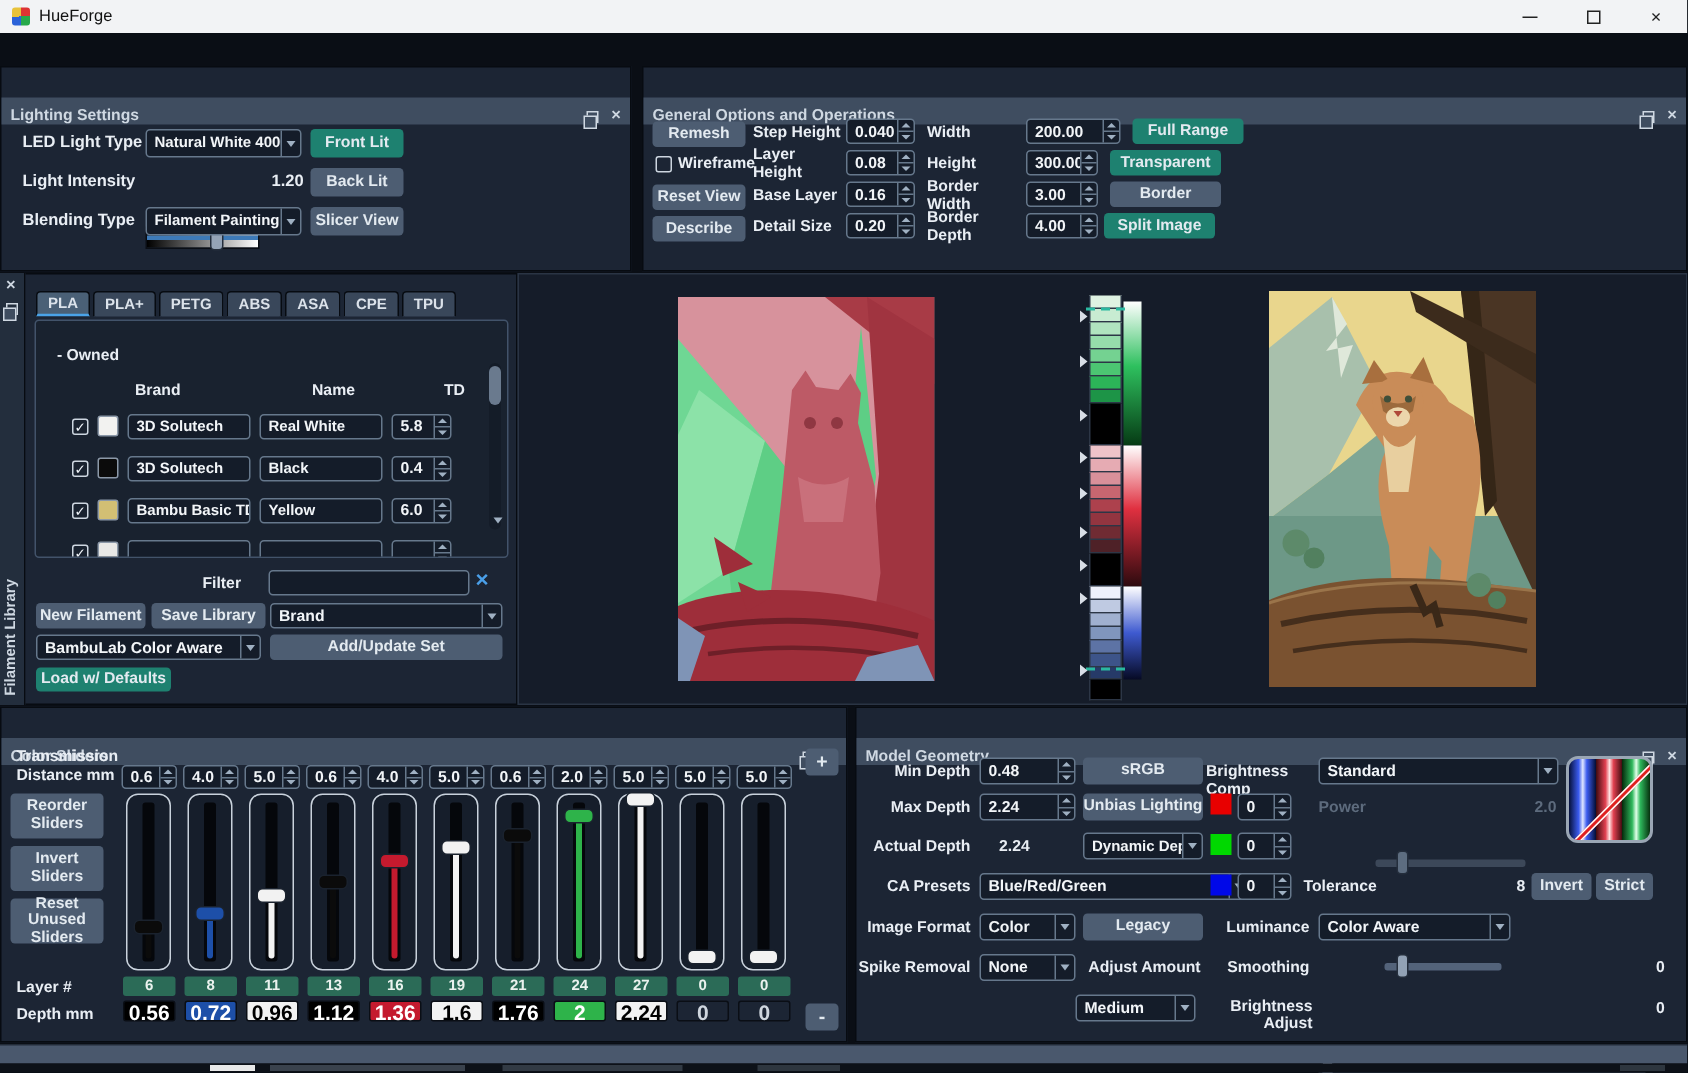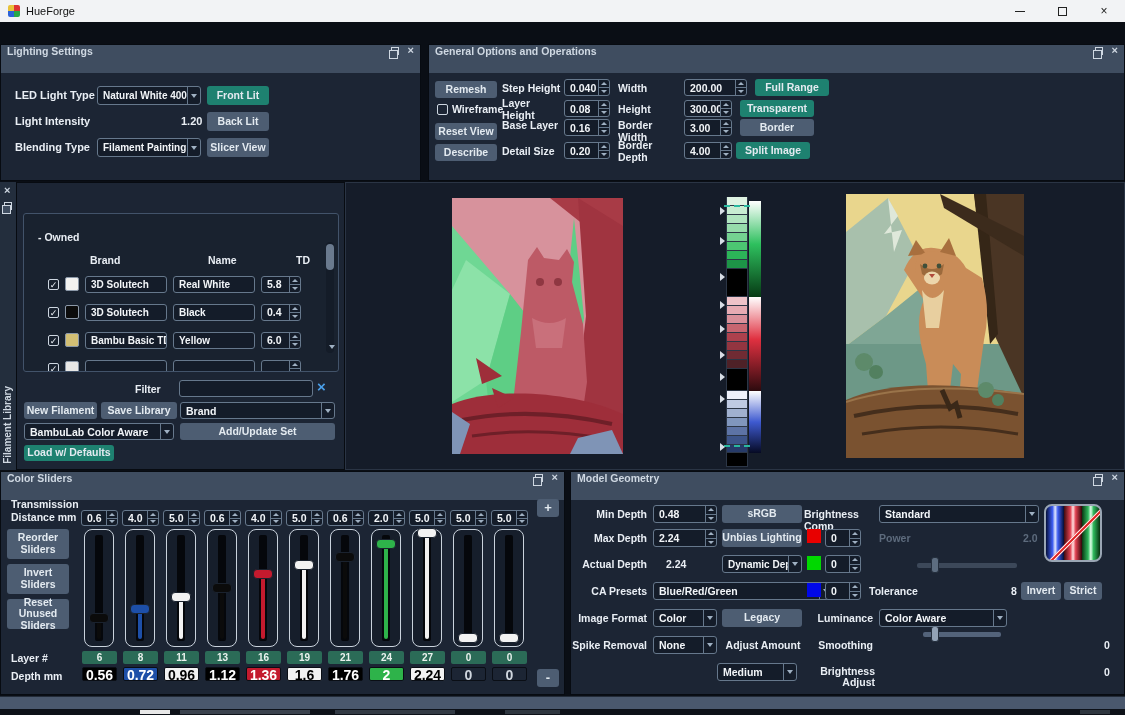--- a/index.html
+++ b/index.html
@@ -10,21 +10,21 @@
   #titlebar{left:0;top:0;width:1125px;height:22px;background:#f2f3f5;color:#111;display:flex;align-items:center;font-size:11px;}
   #titlebar .appicon{width:12px;height:12px;margin:0 6px 0 8px;border-radius:2px;background:conic-gradient(#d33 0 25%,#27a84a 0 50%,#2b62d9 0 75%,#e8c23a 0 100%);}
   .wctl{margin-left:auto;display:flex;height:100%;}
   .wbtn{width:42px;height:100%;display:flex;align-items:center;justify-content:center;color:#222;font-size:12px;}
   .maxsq{width:9px;height:9px;border:1px solid #222;}
   .minln{width:10px;height:1px;background:#222;}
   #menubar{left:0;top:22px;width:1125px;height:21px;background:#3d4a5c;display:flex;align-items:center;gap:0;border-bottom:1px solid #0a0e15;}
   .menu-item{color:#dbe2e9;font-size:11px;padding:0 8px;}
   
   .panel{position:absolute;background:#1c2534;border:1px solid #070b11;}
-  .ptitle{height:28px;background:#3f4d60;color:#cfd8e2;font-size:10.5px;font-weight:bold;display:flex;align-items:flex-start;padding:0 6px;}
+  .ptitle{height:18px;background:#3f4d60;color:#cfd8e2;font-size:10.5px;font-weight:bold;display:flex;align-items:flex-end;padding:0 6px;margin-top:20px;}
   .picons{margin-left:auto;display:flex;gap:9px;align-items:center;color:#cfd8e2;}
   .float-ic{width:8px;height:8px;border:1px solid #cfd8e2;position:relative;}
   .float-ic::before{content:"";position:absolute;left:-3px;top:2px;width:7px;height:7px;border:1px solid #cfd8e2;background:#3f4d60;}
   .x-ic{font-size:11px;line-height:1;font-weight:bold;}
   .label{color:#e9eef4;font-weight:bold;font-size:11px;}
   .mlabel{color:#e9eef4;font-weight:bold;font-size:10.5px;}
   .btn{background:#4d5d72;color:#e3eaf0;border-radius:3px;font-weight:bold;font-size:10.5px;display:flex;align-items:center;justify-content:center;text-align:center;line-height:1.1;}
   .btn.teal{background:#1e8170;}
   .field,.dd,.spin{background:#141c29;border:1px solid #66788c;border-radius:3px;color:#f2f5f8;font-size:10.5px;font-weight:bold;display:flex;align-items:center;}
   .field span,.dd .dval,.spin .sval{padding:0 5px;flex:1;white-space:nowrap;overflow:hidden;}
@@ -189,21 +189,21 @@
                 <span class="tri-u"></span>
               </div>
               <div>
                 <span class="tri-dd"></span>
               </div>
             </span>
           </div>
           <div class="btn teal" style="width:74px;height:17px;margin-left:8px;" data-name="action-button">Transparent</div>
         </div>
 
-        <div style="display:flex;align-items:flex-start;height:21px;" data-name="general-options-row">
+        <div style="display:flex;align-items:center;height:21px;" data-name="general-options-row">
           <span class="mlabel" style="width:62px;" data-name="param-label">Base Layer</span>
           <div class="spin" style="width:46px;height:17px;" data-name="param-spinbox">
             <span class="sval">0.16</span>
             <span class="sarr" data-name="spin-arrows-icon">
               <div>
                 <span class="tri-u"></span>
               </div>
               <div>
                 <span class="tri-dd"></span>
               </div>
@@ -259,20 +259,51 @@
       [data-name="general-options-panel"] div[data-name="general-options-row"]:nth-of-type(3) [data-name="action-button"]{background:#4d5d72;}
     </style>
   </div>
 
   <div class="abs" id="fl-strip" data-name="filament-library-dock-strip">
     <span class="x-ic abs" style="left:4px;top:3px;color:#cfd8e2;" data-name="close-panel-icon">×</span>
     <div class="float-ic abs" style="left:4px;top:20px;" data-name="float-panel-icon"></div>
     <span class="vtext" data-name="filament-library-vertical-title">Filament Library</span>
   </div>
   <div class="panel" style="left:17px;top:182px;width:328px;height:288px;border-left:none;" data-name="filament-library-panel">
+    <div class="abs" style="left:7px;top:11px;display:flex;gap:2px;" data-name="filament-tabs">
+
+        <div data-name="filament-type-tab" class="tab active">
+          <span>PLA</span>
+        </div>
+
+        <div data-name="filament-type-tab" class="tab">
+          <span>PLA+</span>
+        </div>
+
+        <div data-name="filament-type-tab" class="tab">
+          <span>PETG</span>
+        </div>
+
+        <div data-name="filament-type-tab" class="tab">
+          <span>ABS</span>
+        </div>
+
+        <div data-name="filament-type-tab" class="tab">
+          <span>ASA</span>
+        </div>
+
+        <div data-name="filament-type-tab" class="tab">
+          <span>CPE</span>
+        </div>
+
+        <div data-name="filament-type-tab" class="tab">
+          <span>TPU</span>
+        </div>
+
+    </div>
 
     <div class="abs" style="left:6px;top:30px;width:316px;height:159px;border:1px solid #42536a;border-radius:3px;background:#19222f;overflow:hidden;" data-name="filament-list">
       <div class="abs mlabel" style="left:14px;top:17px;" data-name="owned-section-label">- Owned</div>
       <div class="abs" style="left:28px;top:40px;display:flex;" data-name="filament-columns">
         <span class="mlabel" style="width:118px;margin-left:38px;" data-name="brand-column-header">Brand</span>
         <span class="mlabel" style="width:88px;" data-name="name-column-header">Name</span>
         <span class="mlabel" data-name="td-column-header">TD</span>
       </div>
       <div class="abs" style="left:24px;top:56px;width:272px;">
 

